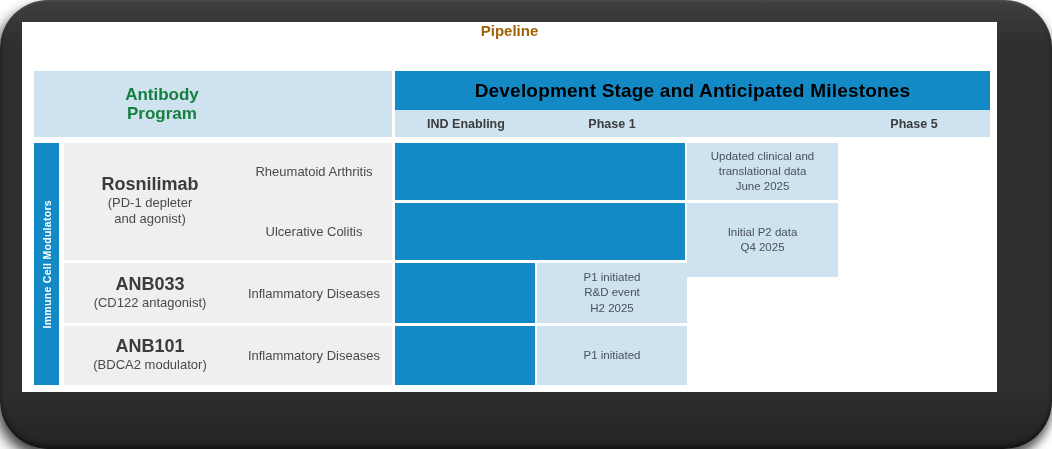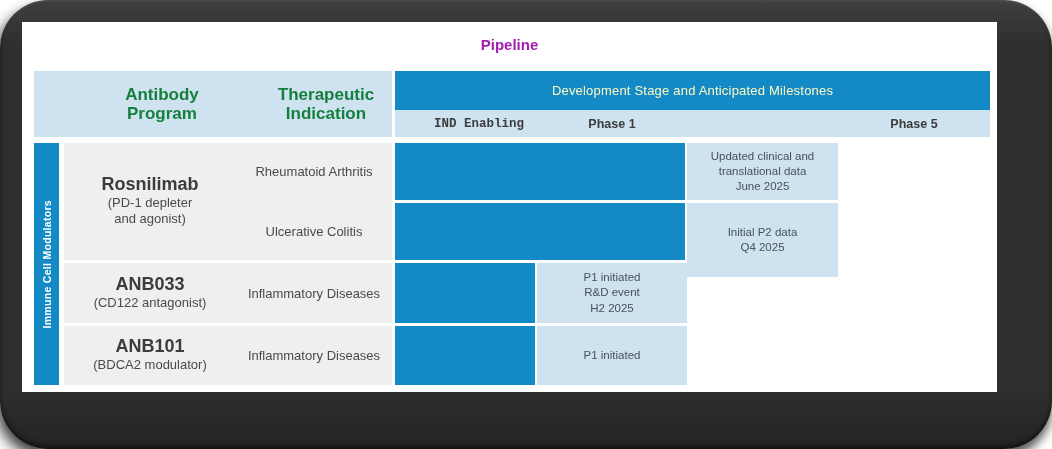--- a/index.html
+++ b/index.html
@@ -2,34 +2,34 @@
 <html><head>
 <meta charset="utf-8">
 <style>
   html,body{margin:0;padding:0;background:#ffffff;}
   body{font-family:"Liberation Sans","DejaVu Sans",sans-serif;width:1052px;height:449px;position:relative;overflow:hidden;}
   .frame{position:absolute;left:0;top:0;width:1052px;height:449px;border-radius:48px;
          background:linear-gradient(#3f3f3f 0%,#2f2f2f 10%,#2f2f2f 86%,#242424 100%);
          box-shadow:-6px 8px 14px rgba(0,0,0,.45), 0 6px 10px rgba(0,0,0,.5),
                     inset 0 2px 2px rgba(255,255,255,.07), inset 0 -3px 5px rgba(0,0,0,.55);}
   .card{position:absolute;left:22px;top:22px;width:975px;height:370px;background:#ffffff;}
-  .title{position:absolute;left:0;top:14px;width:100%;text-align:center;
-         font-size:15px;font-weight:bold;color:#a21caf;}
+  .title{position:absolute;left:0;top:0;width:100%;text-align:center;
+         font-size:15px;font-weight:bold;color:#a16207;}
   .hdr-left{position:absolute;left:12px;top:49px;width:358px;height:66px;background:#cfe2f0;}
   .colhead{position:absolute;top:0;height:100%;display:flex;align-items:center;justify-content:center;
            font-size:17px;font-weight:bold;color:#15803d;text-align:center;line-height:1.12;white-space:pre-line;}
   .colhead.antibody{left:42px;width:172px;}
   .colhead.therapeutic{left:214px;width:156px;}
   .stage-band{position:absolute;left:373px;top:49px;width:595px;height:39px;background:#1389c6;
               display:flex;align-items:center;justify-content:center;
-              font-size:13px;font-weight:normal;color:#fef9c3;letter-spacing:.2px;}
+              font-size:19px;font-weight:bold;color:#000000;letter-spacing:.2px;}
   .phase-row{position:absolute;left:373px;top:88px;width:595px;height:27px;background:#cfe2f0;}
   .phase{position:absolute;top:0;height:100%;display:flex;align-items:center;justify-content:center;
          font-size:12.5px;font-weight:bold;color:#3c3c3c;}
-  .phase.p0{left:13px;width:142px;font-family:Liberation Mono, monospace;}
+  .phase.p0{left:0;width:142px;}
   .phase.p1{left:142px;width:150px;}
   .phase.p2{left:292px;width:151px;}
   .phase.p3{left:443px;width:152px;}
   .group-strip{position:absolute;left:12px;top:121px;width:25px;height:242px;background:#1389c6;
                display:flex;align-items:center;justify-content:center;}
   .group-strip span{writing-mode:vertical-rl;transform:rotate(180deg);
                     font-size:10.5px;font-weight:bold;color:#ffffff;letter-spacing:.3px;white-space:nowrap;}
   .gray{position:absolute;left:42px;width:328px;background:#efefef;}
   .gray.blockA{top:121px;height:117px;}
   .gray.blockB{top:241px;height:60px;}
@@ -59,22 +59,20 @@
 <body>
 
 <div class="frame">
   <div class="card">
 
     <div class="title">Pipeline</div>
 
     <div class="hdr-left">
       <div class="colhead antibody">Antibody
 Program</div>
-      <div class="colhead therapeutic">Therapeutic
-Indication</div>
     </div>
     <div class="stage-band">Development Stage and Anticipated Milestones</div>
     <div class="phase-row">
       <div class="phase p0">IND Enabling</div>
       <div class="phase p1">Phase 1</div>
       <div class="phase p3">Phase 5</div>
     </div>
 
     <div class="group-strip">
       <span>Immune Cell Modulators</span>

